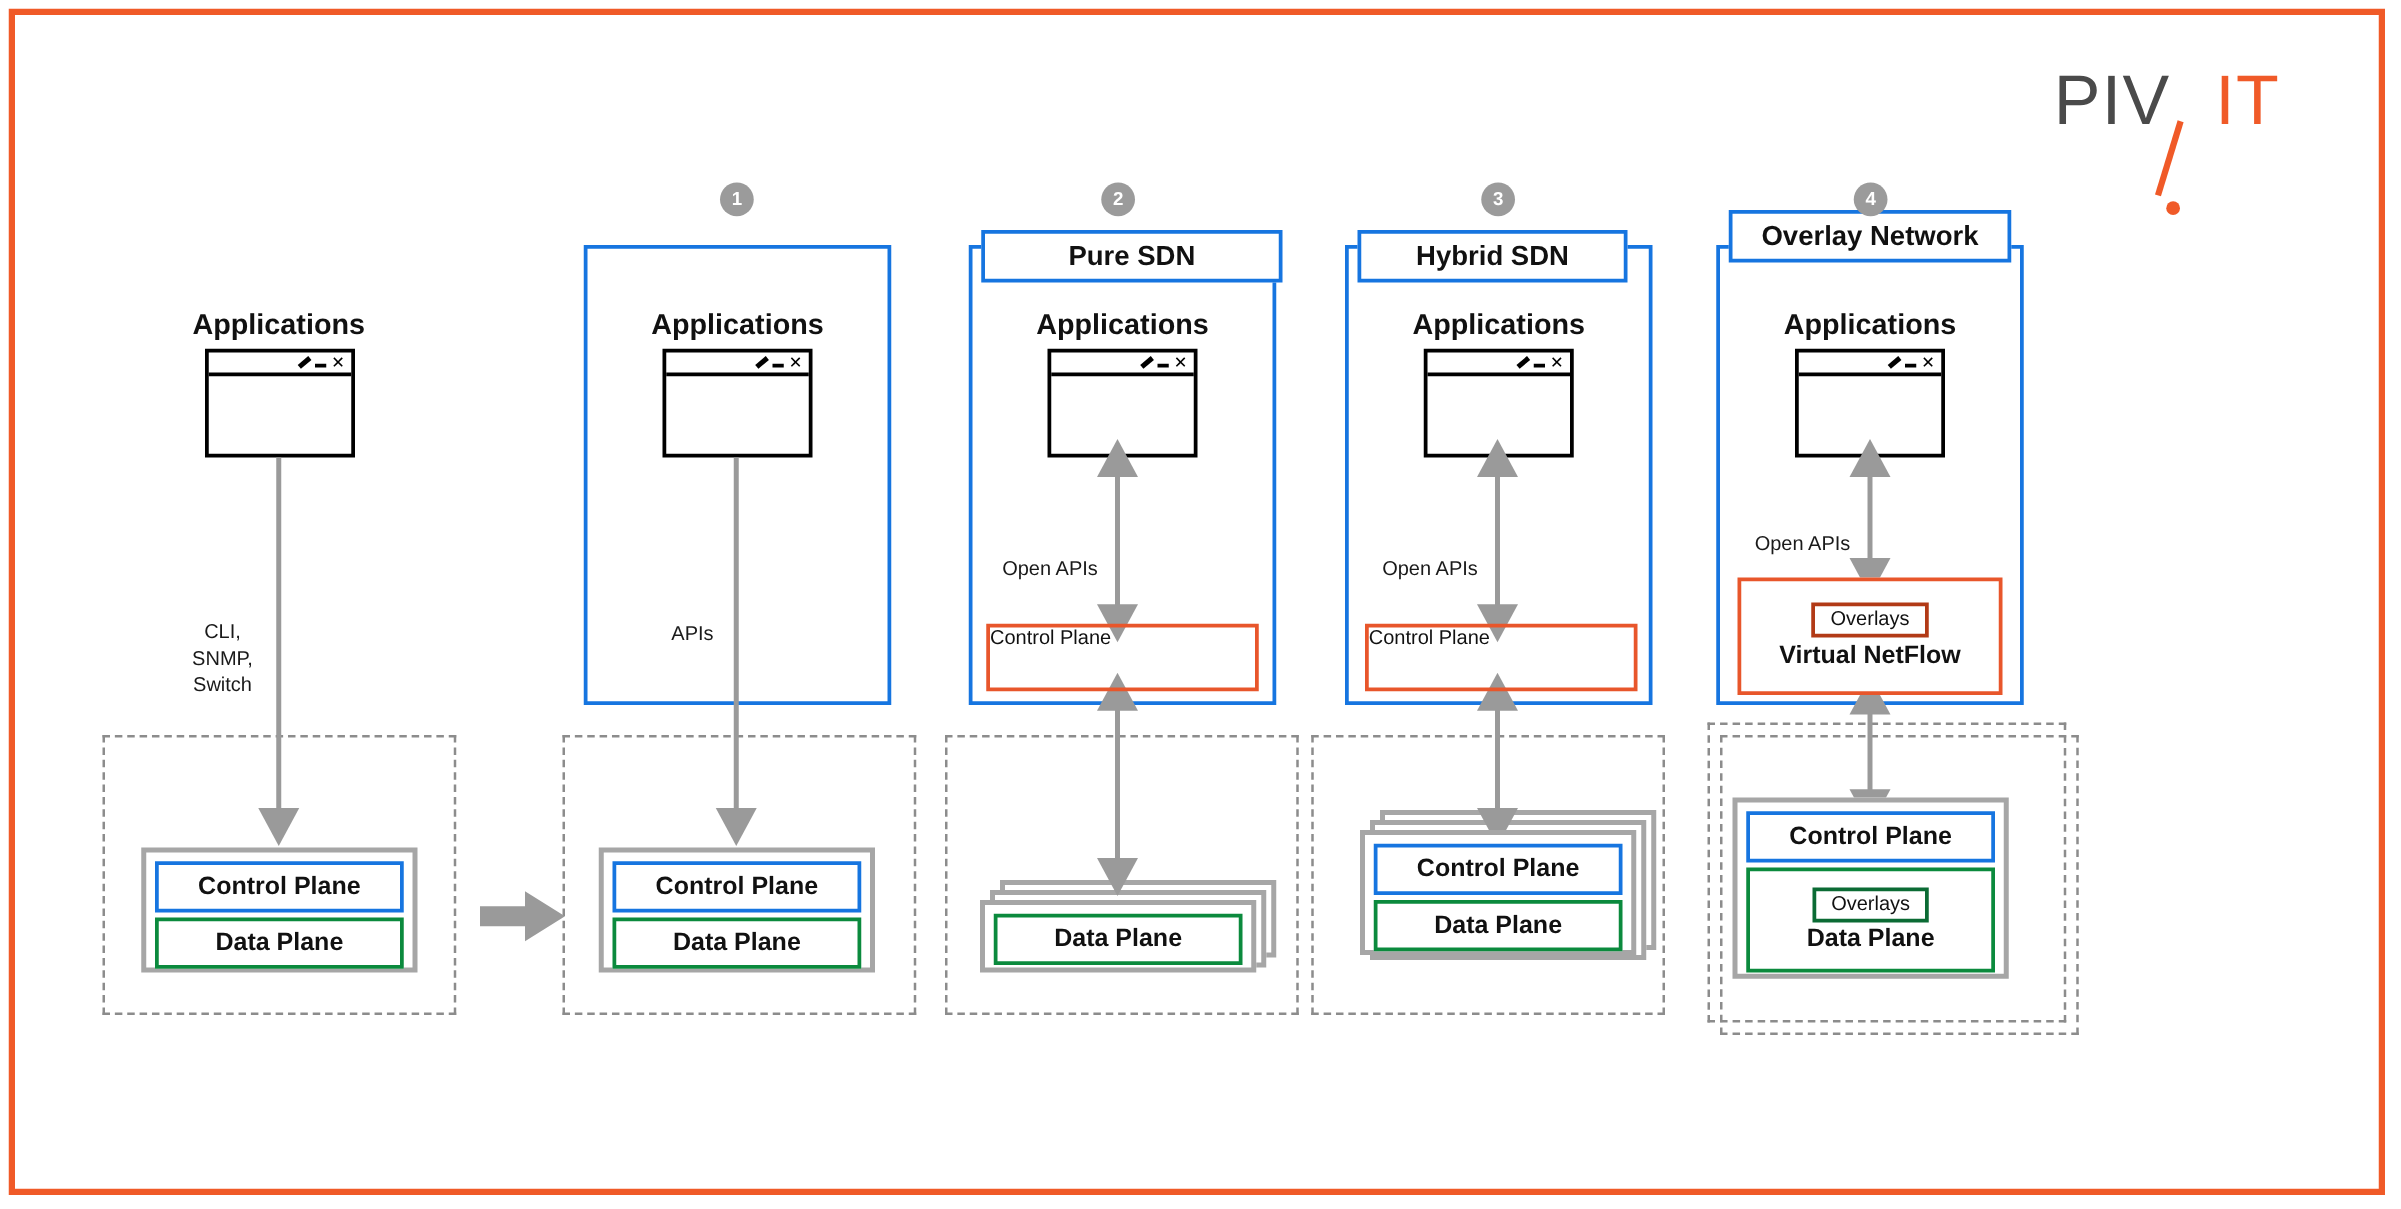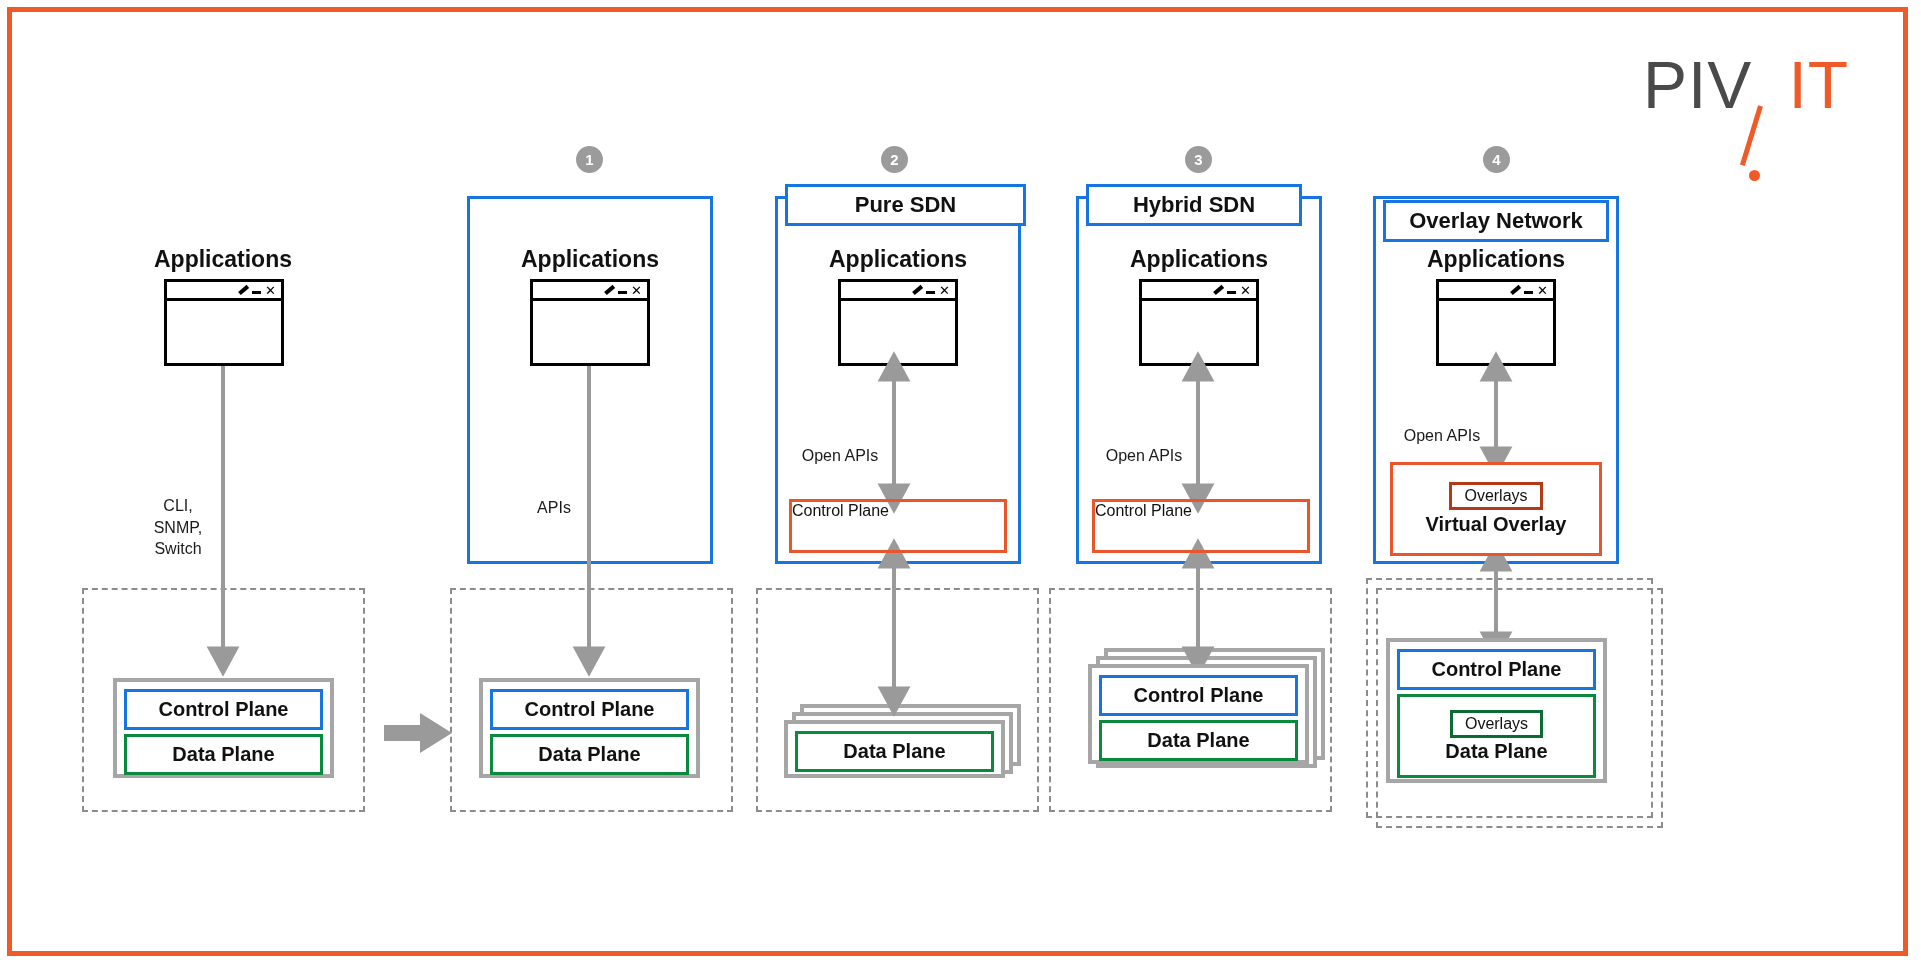--- a/index.html
+++ b/index.html
@@ -14,21 +14,21 @@
     position:absolute;left:7px;top:7px;
     width:1901px;height:949px;
     border:5px solid #F05A28;
     box-sizing:border-box;
   }
   .canvas{position:absolute;left:0;top:0;width:1921px;height:967px;}
 
   
   .logo{
     position:absolute;left:1643px;top:52px;
-    font-size:66px;letter-spacing:1px;font-weight:400;
+    font-size:56px;letter-spacing:1px;font-weight:400;
     line-height:1;white-space:nowrap;
   }
   .logo .dark{color:#4A4A4A;}
   .logo .orange{color:#F05A28;}
   .logo .slashwrap{position:relative;display:inline-block;width:36px;}
   .logo .slash{
     position:absolute;left:6px;top:-2px;width:5px;height:62px;
     background:#F05A28;transform:rotate(17deg);transform-origin:50% 0;
   }
   .logo .dot{
@@ -235,34 +235,34 @@
   <div class="dashed" style="left:1049px;top:588px;width:283px;height:224px;"></div>
   <div class="stack-card" style="left:1104px;top:648px;width:221px;height:112px;"></div>
   <div class="stack-card" style="left:1096px;top:656px;width:221px;height:112px;"></div>
   <div class="device" style="left:1088px;top:664px;width:221px;height:100px;">
     <div class="plane control" style="height:41px;">Control Plane</div>
     <div class="plane data" style="height:41px;margin-top:4px;">Data Plane</div>
   </div>
 
   <div class="badge" style="left:1483px;top:146px;">4</div>
   <div class="group-box" style="left:1373px;top:196px;width:246px;height:368px;"></div>
-  <div class="group-title" style="left:1383px;top:200px;width:226px;height:42px;">Overlay Network</div>
+  <div class="group-title" style="left:1383px;top:168px;width:226px;height:42px;">Overlay Network</div>
   <div class="lbl-applications" style="left:1376px;top:246px;width:240px;">Applications</div>
   <div class="appwin" style="left:1436px;top:279px;width:120px;height:87px;">
     <div class="bar">
       <span class="g g-slash"></span>
         <span class="g g-dash"></span>
         <span class="g-x">✕</span>
     </div>
   </div>
   <div class="arrow-label" style="left:1392px;top:400px;width:100px;text-align:center;">Open APIs</div>
 
   <div class="vswitch" style="left:1390px;top:462px;width:212px;height:94px;">
     <div class="chip orange">Overlays</div>
-    <div class="vs-title">Virtual Overlay</div>
+    <div class="vs-title">Virtual NetFlow</div>
   </div>
 
   <div class="dashed" style="left:1376px;top:588px;width:287px;height:240px;"></div>
   <div class="dashed" style="left:1366px;top:578px;width:287px;height:240px;"></div>
   <div class="device" style="left:1386px;top:638px;width:221px;height:145px;">
     <div class="plane control" style="height:41px;">Control Plane</div>
     <div class="plane data tall" style="height:84px;margin-top:4px;">
       <span class="chip green">Overlays</span>
       <span>Data Plane</span>
     </div>

